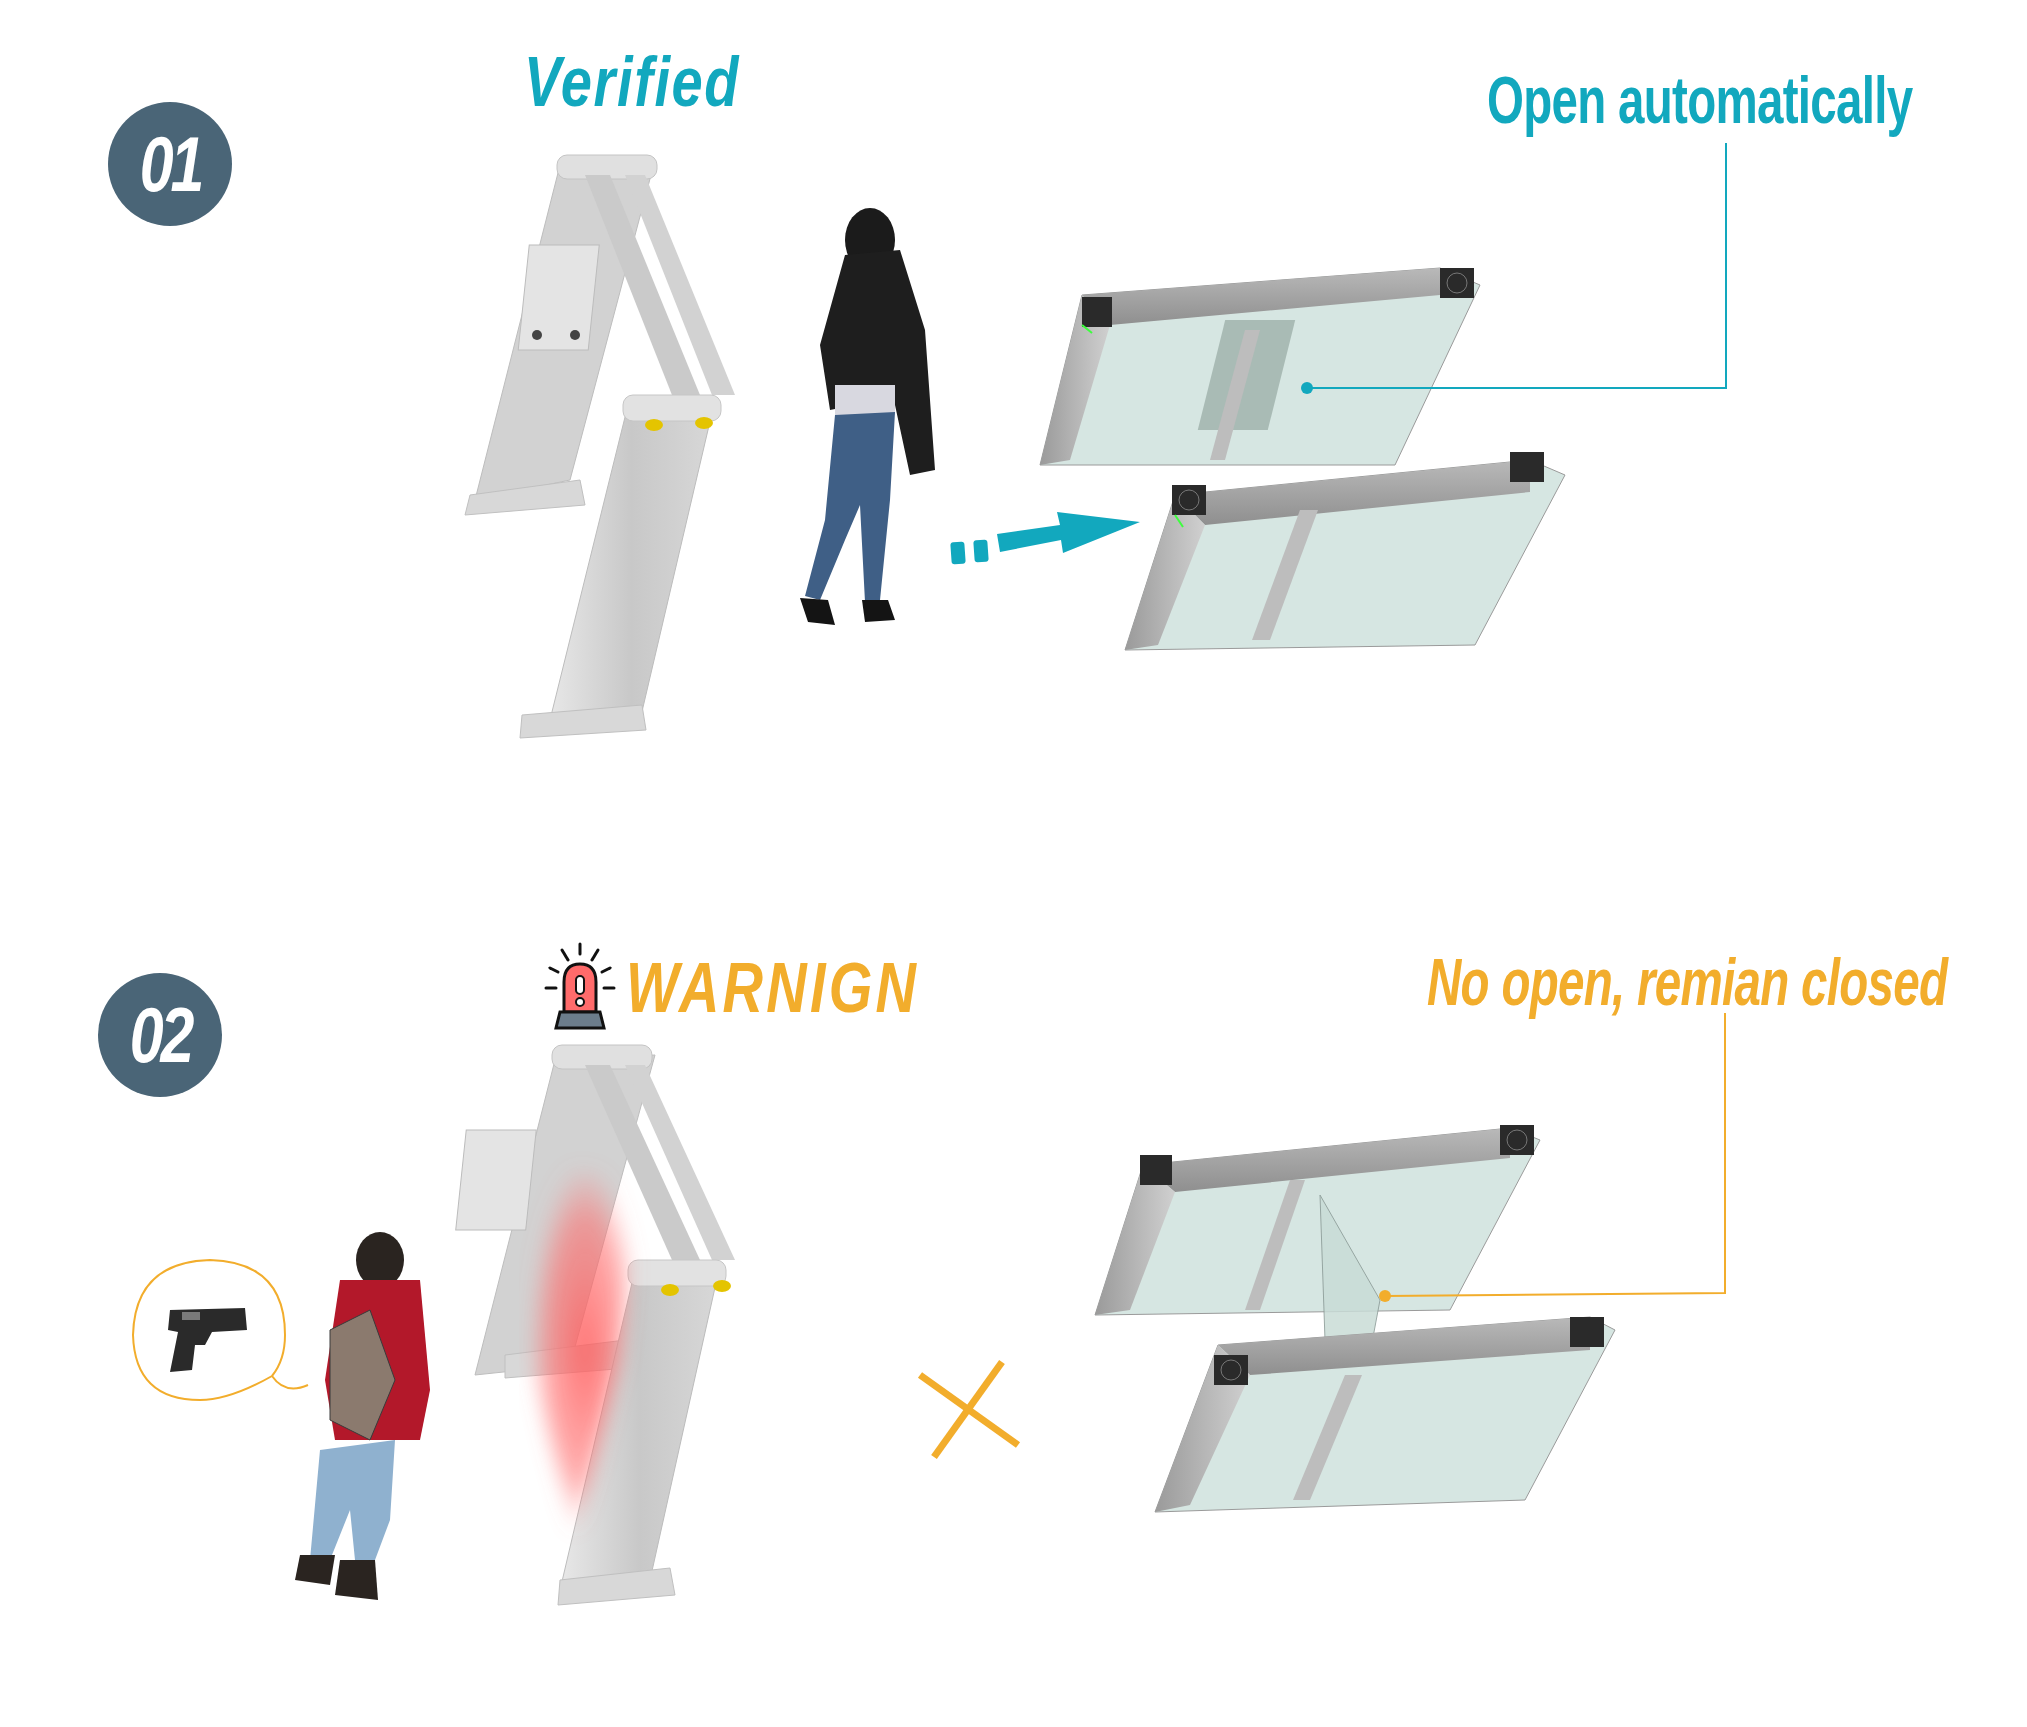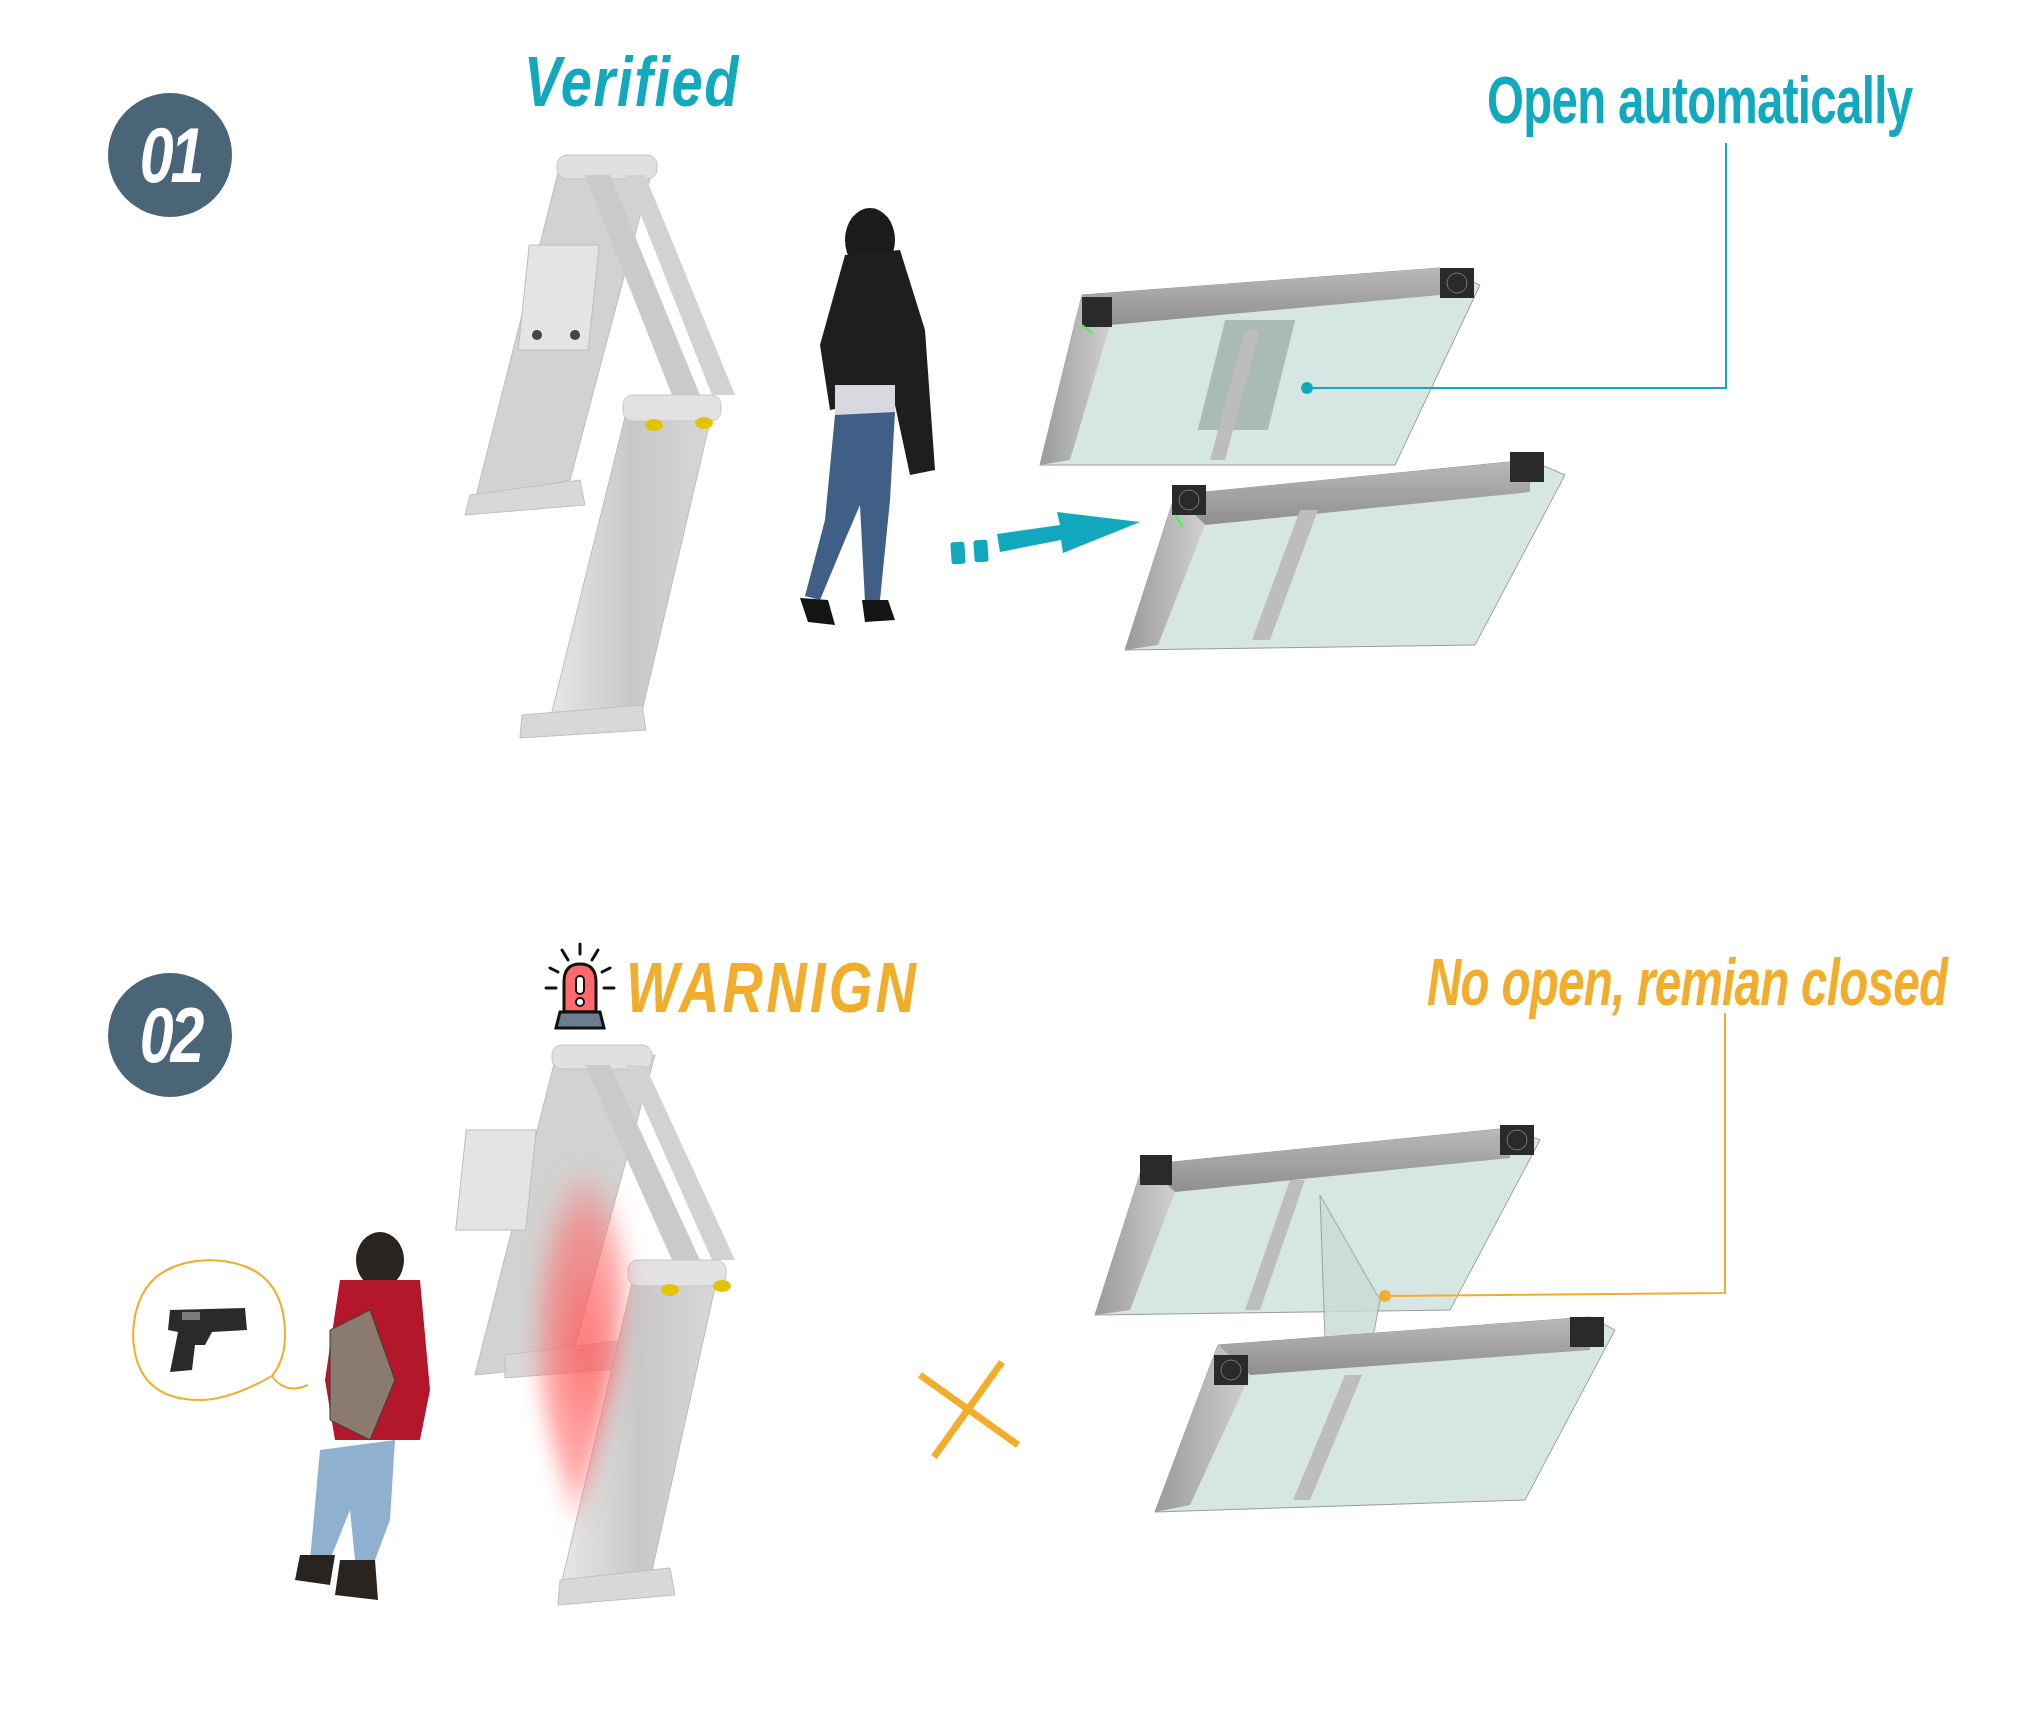--- a/index.html
+++ b/index.html
@@ -17,28 +17,28 @@
   .verified { color: var(--teal); font-size: 70px; font-style: italic; transform: scaleX(0.8); letter-spacing: 2px; }
   .open-auto { color: var(--teal); font-size: 66px; transform: scaleX(0.72); letter-spacing: -1px; }
   .warning { color: var(--orange); font-size: 70px; font-style: italic; transform: scaleX(0.8); letter-spacing: 4px; }
   .no-open { color: var(--orange); font-size: 66px; font-style: italic; transform: scaleX(0.72); letter-spacing: -1px; }
 
   svg { position: absolute; left: 0; top: 0; overflow: visible; }
 </style>
 </head>
 <body>
 
-<div class="abs step-badge" style="left:108px; top:93px;">
+<div class="abs step-badge" style="left:108px; top:102px;">
   <span>01</span>
 </div>
 
 <div class="abs headline verified" style="left:524px; top:42px;">Verified</div>
 <div class="abs headline open-auto" style="left:1487px; top:62px;">Open automatically</div>
 
-<div class="abs step-badge" style="left:108px; top:973px;text-align:right;">
+<div class="abs step-badge" style="left:98px; top:973px;text-align:right;">
   <span>02</span>
 </div>
 
 <div class="abs headline warning" style="left:626px; top:948px;">WARNIGN</div>
 <div class="abs headline no-open" style="left:1427px; top:944px;">No open, remian closed</div>
 
 <svg width="2027" height="1727" viewBox="0 0 2027 1727">
   <defs>
     <linearGradient id="metal" x1="0" y1="0" x2="1" y2="0">
       <stop offset="0" stop-color="#e8e8e8"></stop>

